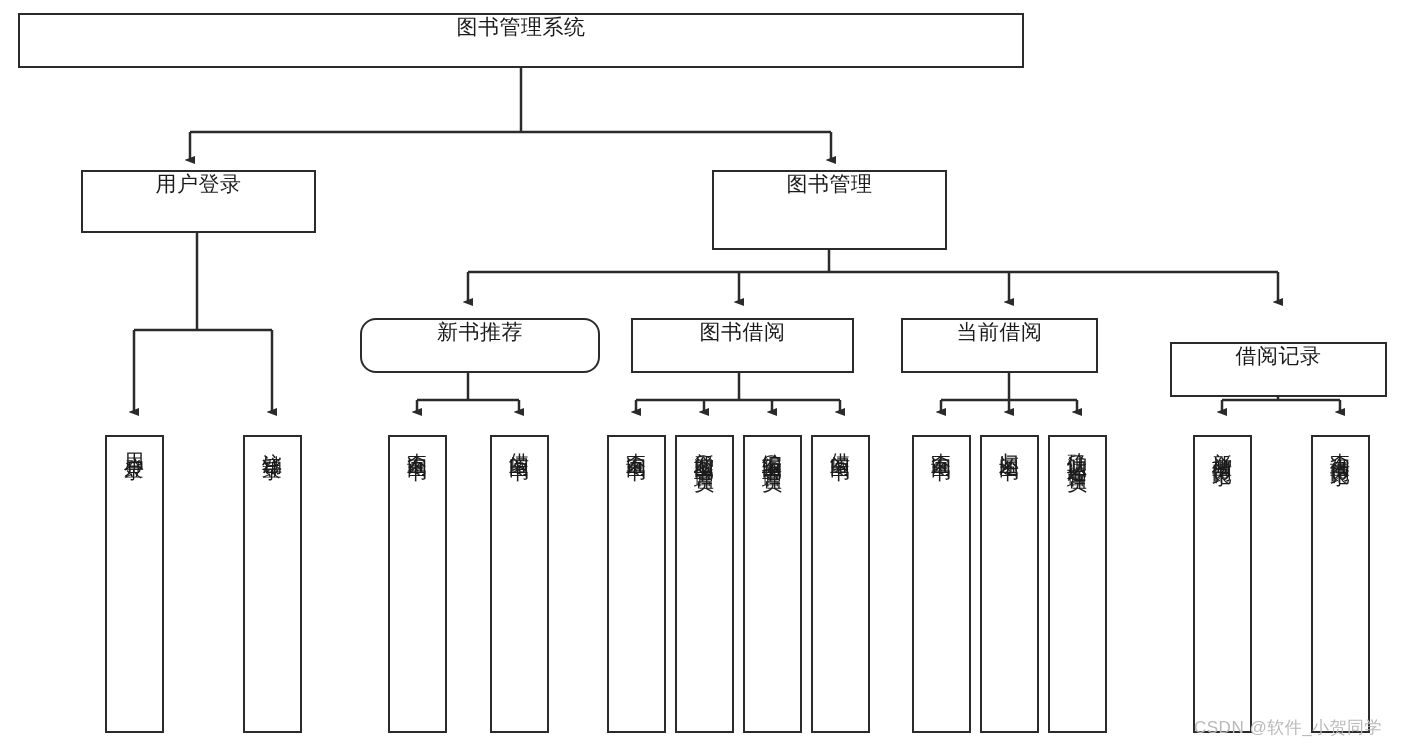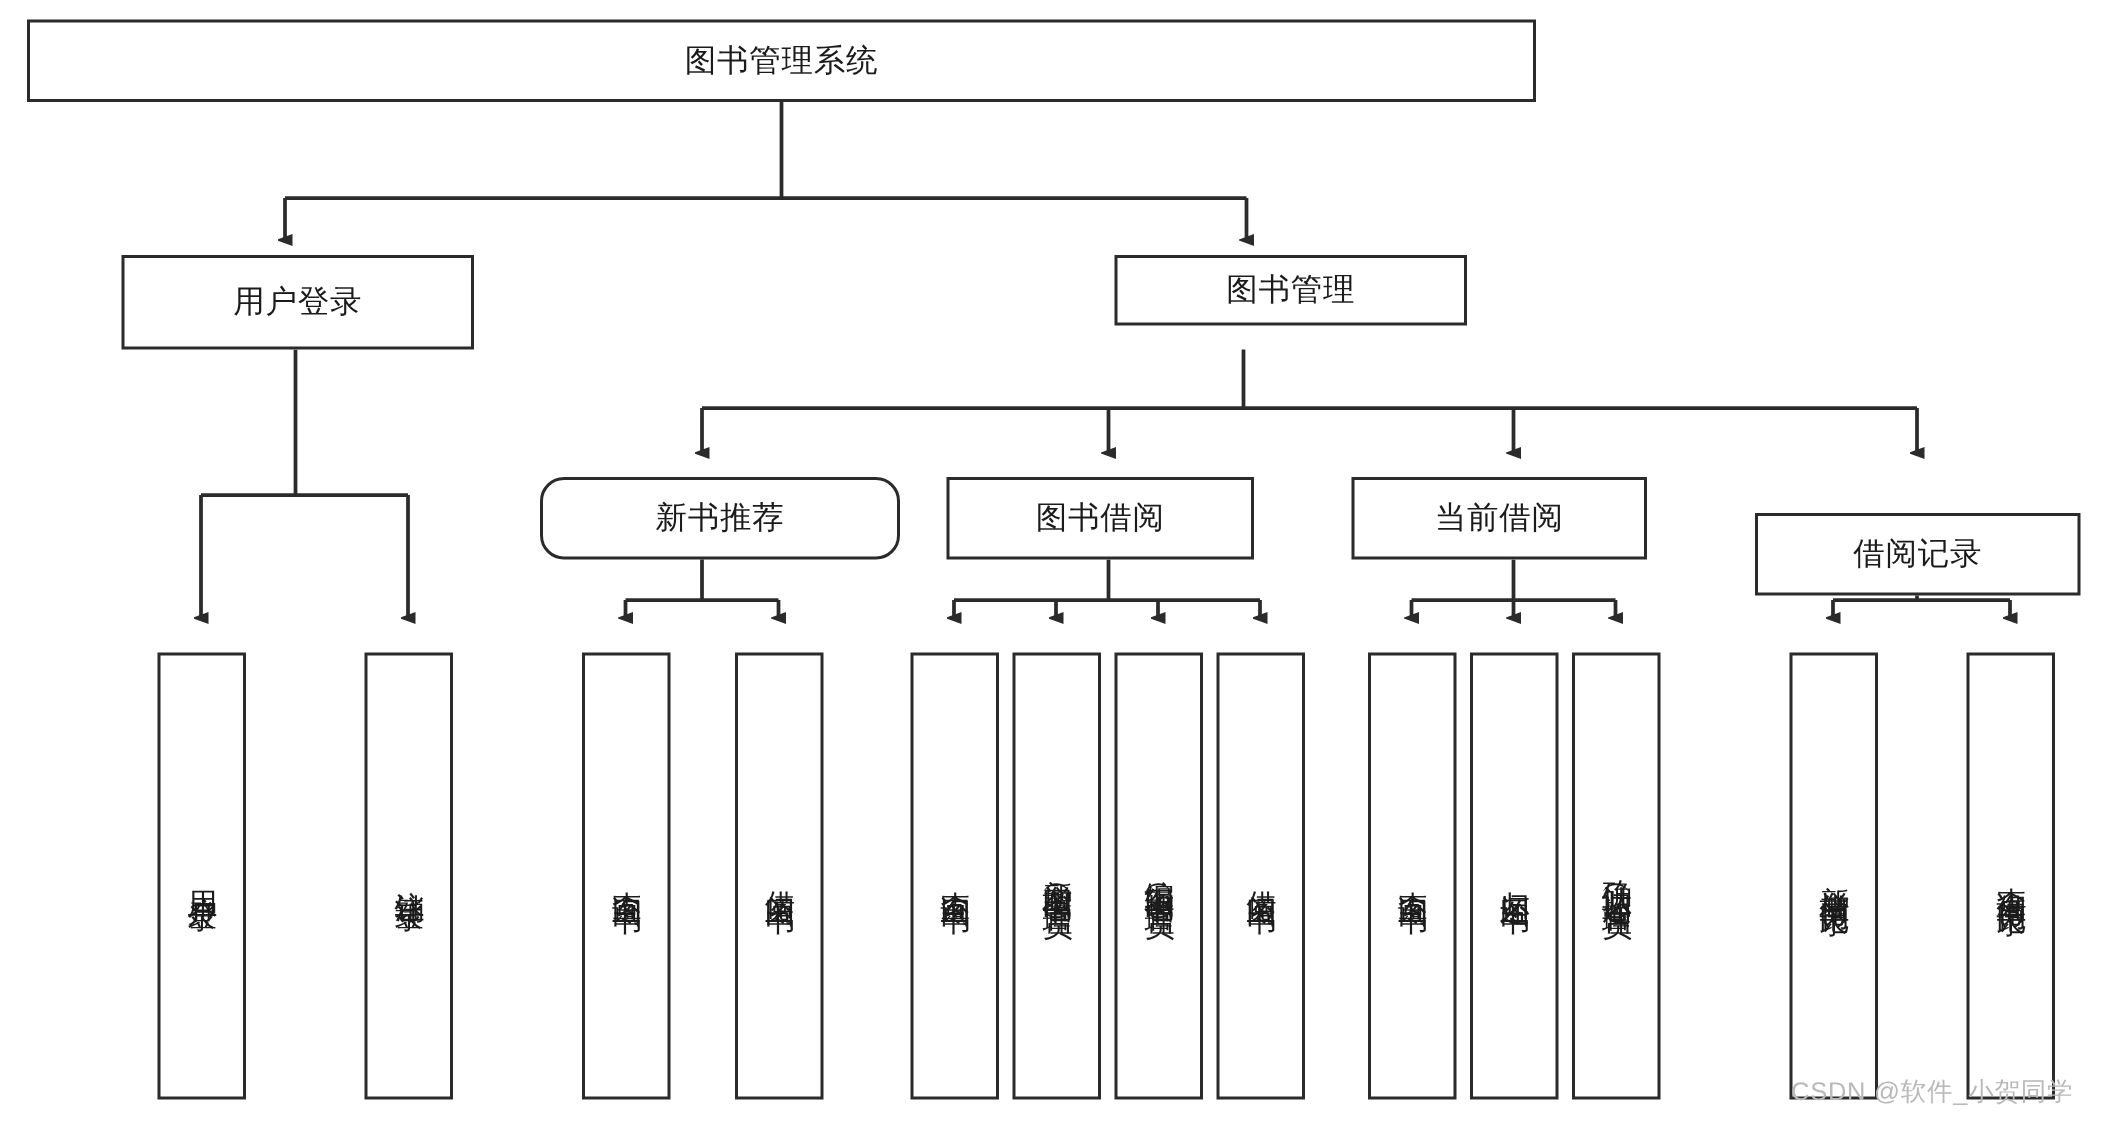--- a/index.html
+++ b/index.html
@@ -24,21 +24,21 @@
     top: 0;
     width: 1405px;
     height: 747px;
   }
   .node-box {
     position: absolute;
     box-sizing: border-box;
     background: #ffffff;
     border: 2px solid #2b2b2b;
     display: flex;
-    align-items: center;
+    align-items: flex-start;
     justify-content: center;
     overflow: hidden;
   }
   .node-box.level0 { border-width: 2px; }
   .node-label-h {
     font-size: 21px;
     color: #1b1b1b;
     line-height: 1.1;
     letter-spacing: 0.5px;
     white-space: nowrap;
@@ -122,29 +122,29 @@
   </svg>
 
   <div class="node-box level0" style="left:18px; top:13px; width:1006px; height:55px;">
     <span class="node-label-h">图书管理系统</span>
   </div>
 
   <div class="node-box" style="left:81px; top:170px; width:235px; height:63px;">
     <span class="node-label-h">用户登录</span>
   </div>
 
-  <div class="node-box" style="left:743px; top:170px; width:235px; height:47px;">
+  <div class="node-box" style="left:712px; top:170px; width:235px; height:80px;">
     <span class="node-label-h">图书管理</span>
   </div>
 
   <div class="node-box" style="left:360px; top:318px; width:240px; height:55px;border-radius:16px;">
     <span class="node-label-h">新书推荐</span>
   </div>
 
-  <div class="node-box" style="left:631px; top:318px; width:205px; height:55px;">
+  <div class="node-box" style="left:631px; top:318px; width:223px; height:55px;">
     <span class="node-label-h">图书借阅</span>
   </div>
 
   <div class="node-box" style="left:901px; top:318px; width:197px; height:55px;">
     <span class="node-label-h">当前借阅</span>
   </div>
 
   <div class="node-box" style="left:1170px; top:318px; width:217px; height:55px;margin-top:24px;">
     <span class="node-label-h">借阅记录</span>
   </div>

